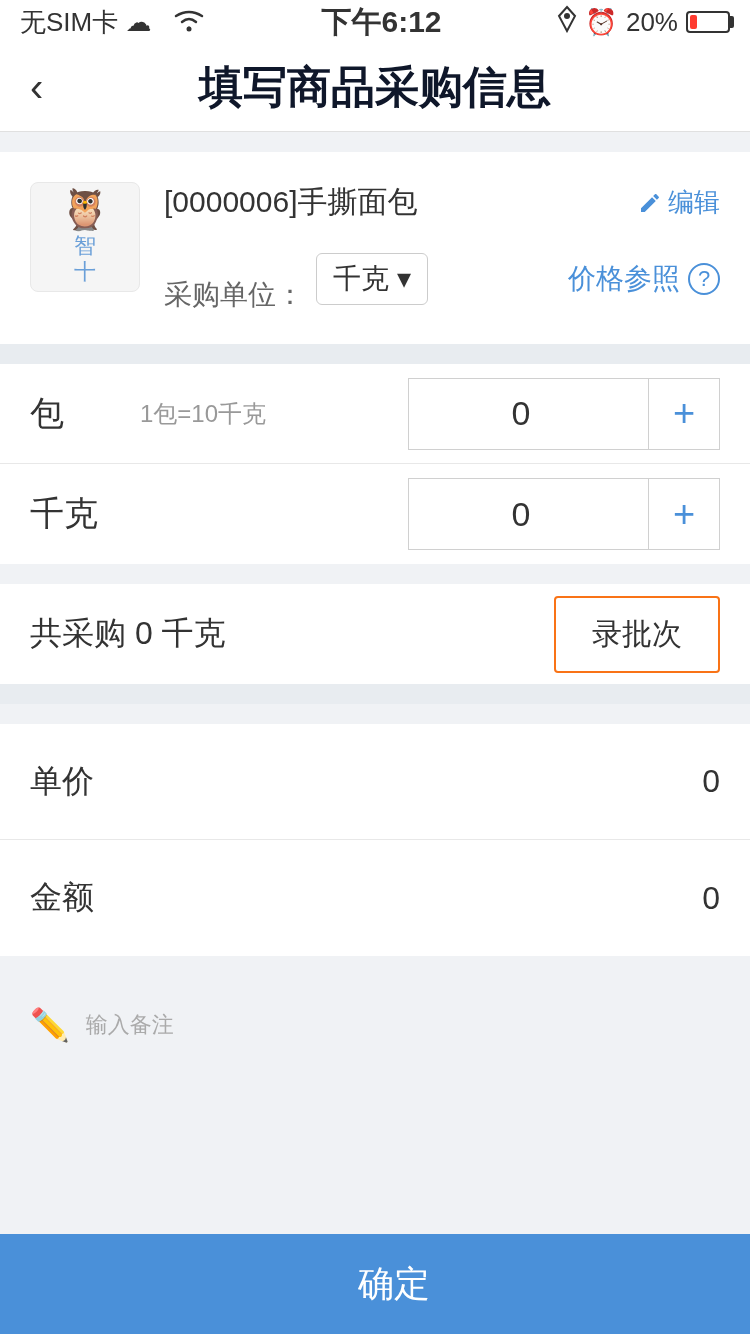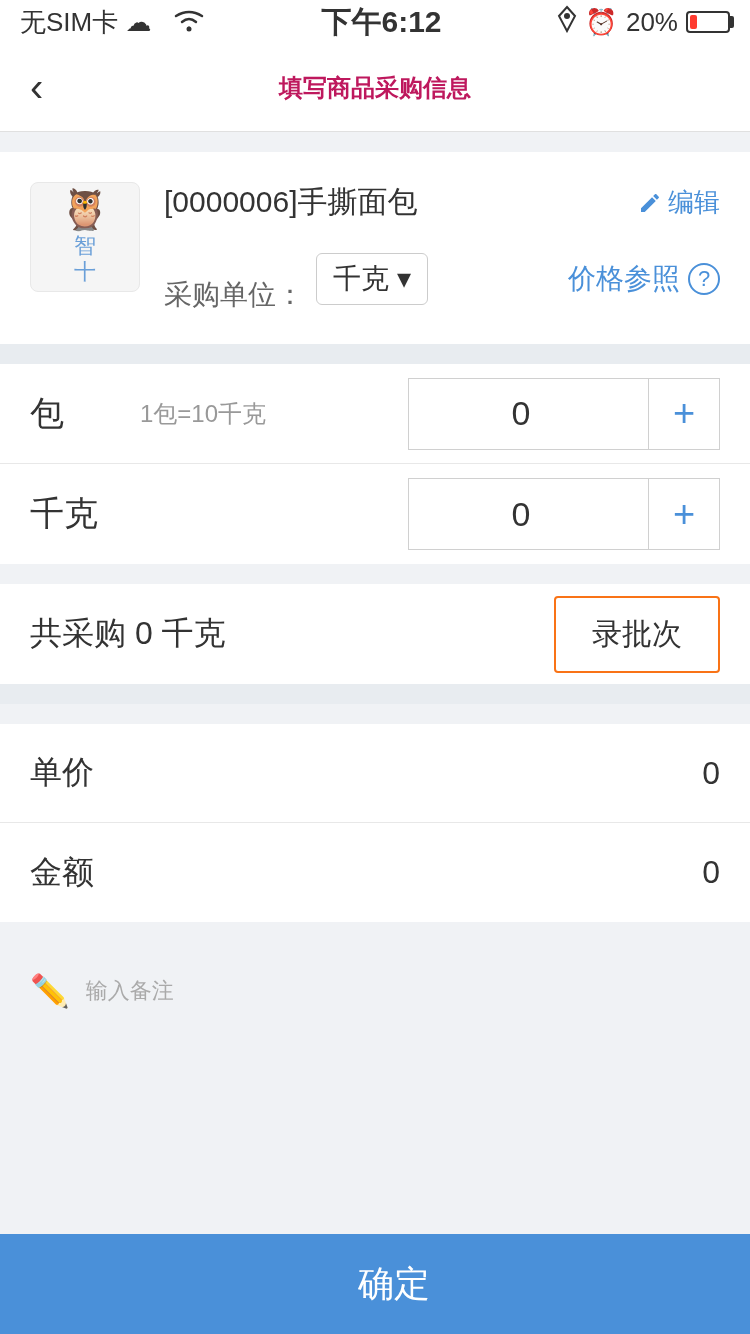--- a/index.html
+++ b/index.html
@@ -85,23 +85,23 @@
       border-bottom: 1px solid #e0e0e0;
     }
     .nav-back {
       position: absolute;
       left: 30px;
       font-size: 40px;
       color: #333;
       cursor: pointer;
     }
     .nav-title {
-      font-size: 24px;
+      font-size: 44px;
       font-weight: 600;
-      color: #be185d;
+      color: #0f172a;
     }
 
     
     .product-card {
       background: #fff;
       padding: 30px;
       display: flex;
       align-items: flex-start;
       gap: 24px;
       margin-top: 20px;
@@ -282,21 +282,21 @@
     
     .detail-section {
       background: #fff;
       margin-top: 20px;
     }
     .detail-row {
       display: flex;
       align-items: center;
       justify-content: space-between;
       padding: 0 30px;
-      height: 99px;
+      height: 116px;
       border-bottom: 1px solid #e8e8e8;
     }
     .detail-row:last-child {
       border-bottom: none;
     }
     .detail-label {
       font-size: 32px;
       color: #333;
     }
     .detail-value {

